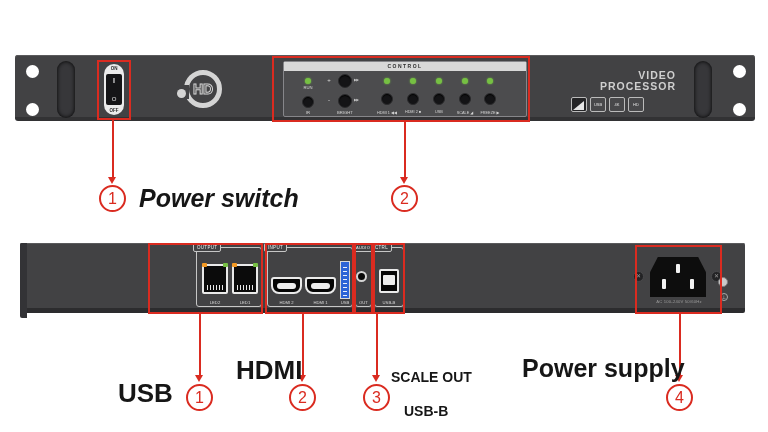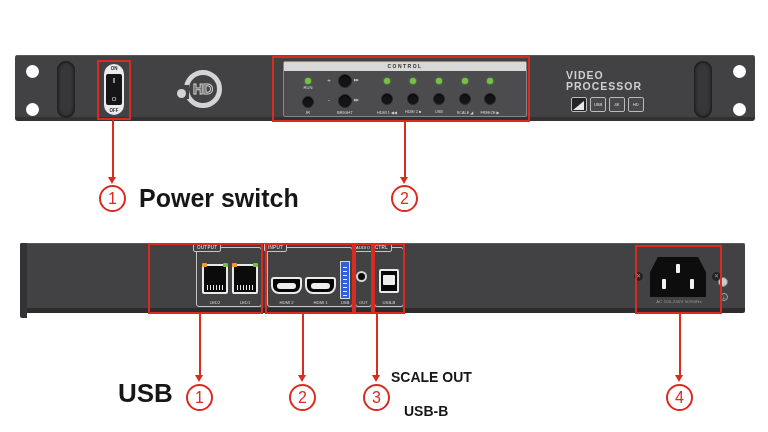--- a/index.html
+++ b/index.html
@@ -31,21 +31,21 @@
   .ctl{left:283px;top:61px;width:244px;height:56px;background:var(--panel2);
        border:1px solid #86868a;border-radius:2px;}
   .ctl-head{left:284px;top:62px;width:242px;height:9px;background:#d8d8d8;text-align:center;
             font-size:5px;font-weight:bold;color:#2e2e2e;letter-spacing:1.5px;line-height:9px;z-index:2;}
   .led{width:6px;height:6px;border-radius:50%;background:#76c043;box-shadow:0 0 2px #76c043;z-index:3;}
   .btn{border-radius:50%;background:#141416;border:1px solid #2b2b2d;box-shadow:inset 0 1px 1px #000;z-index:3;}
   .tinylab{font-size:4.2px;color:#d5d5d5;text-align:center;z-index:3;}
   .sign{font-size:6px;color:#ddd;z-index:3;}
   .ff{font-size:3.5px;color:#c5c5c5;z-index:3;letter-spacing:-0.5px;}
 
-  .brand{left:566px;top:70px;width:110px;text-align:left;color:#cfcfcf;font-weight:bold;
+  .brand{left:566px;top:70px;width:110px;text-align:right;color:#cfcfcf;font-weight:bold;
          font-size:10.5px;letter-spacing:1px;line-height:11px;}
   .badge{top:97px;width:16px;height:15px;border:1px solid #bbb;border-radius:2px;background:#48484a;
          text-align:center;font-size:4px;color:#e3e3e3;line-height:13px;overflow:hidden;}
   .badge1{background:#242426;}
   .wedge{position:absolute;left:1px;bottom:1px;width:0;height:0;
          border-bottom:9px solid #e6e6e6;border-left:11px solid transparent;}
 
   
   .vline{width:2px;background:var(--red);z-index:40;}
   .arrow{width:0;height:0;border-left:4px solid transparent;border-right:4px solid transparent;
@@ -157,21 +157,21 @@
   <div class="abs badge badge1" style="left:571px;">
       <div class="wedge"></div>
     </div>
   <div class="abs badge" style="left:590px;">USB</div>
   <div class="abs badge" style="left:609px;">4K</div>
   <div class="abs badge" style="left:628px;">HD</div>
 
   <div class="abs vline" style="left:112px;top:120px;height:58px;"></div>
   <div class="abs arrow" style="left:108px;top:177px;"></div>
   <div class="abs numcirc" style="left:99px;top:185px;">1</div>
-  <div class="abs biglab" style="left:139px;top:184px;font-size:25px;">Power switch</div>
+  <div class="abs biglab" style="left:139px;top:184px;font-size:25px;font-style:italic;">Power switch</div>
 
   <div class="abs vline" style="left:404px;top:122px;height:56px;"></div>
   <div class="abs arrow" style="left:400px;top:177px;"></div>
   <div class="abs numcirc" style="left:391px;top:185px;">2</div>
 
   <div class="abs bp"></div>
   <div class="abs bp-edge"></div>
 
   <div class="abs frame" style="left:196px;top:247px;width:66px;height:60px;"></div>
   <div class="tag abs" style="left:193px;top:243px;">OUTPUT</div>
@@ -233,24 +233,26 @@
   <div class="abs redbox" style="left:635px;top:245px;width:87px;height:69px;"></div>
 
   <div class="abs vline" style="left:199px;top:314px;height:62px;"></div>
   <div class="abs arrow" style="left:195px;top:375px;"></div>
   <div class="abs numcirc" style="left:186px;top:384px;">1</div>
   <div class="abs biglab" style="left:118px;top:378px;font-size:26px;">USB</div>
 
   <div class="abs vline" style="left:302px;top:314px;height:62px;"></div>
   <div class="abs arrow" style="left:298px;top:375px;"></div>
   <div class="abs numcirc" style="left:289px;top:384px;">2</div>
+  <div class="abs biglab" style="left:236px;top:355px;font-size:26px;">HDMI</div>
 
   <div class="abs vline" style="left:376px;top:314px;height:62px;"></div>
   <div class="abs arrow" style="left:372px;top:375px;"></div>
   <div class="abs numcirc" style="left:363px;top:384px;">3</div>
   <div class="abs biglab" style="left:391px;top:369px;font-size:14px;">SCALE OUT</div>
   <div class="abs biglab" style="left:404px;top:403px;font-size:14px;">USB-B</div>
 
   <div class="abs vline" style="left:679px;top:314px;height:62px;"></div>
   <div class="abs arrow" style="left:675px;top:375px;"></div>
   <div class="abs numcirc" style="left:666px;top:384px;">4</div>
+  <div class="abs biglab" style="left:522px;top:354px;font-size:25px;">Power supply</div>
 
 </div>
 
 </body></html>

